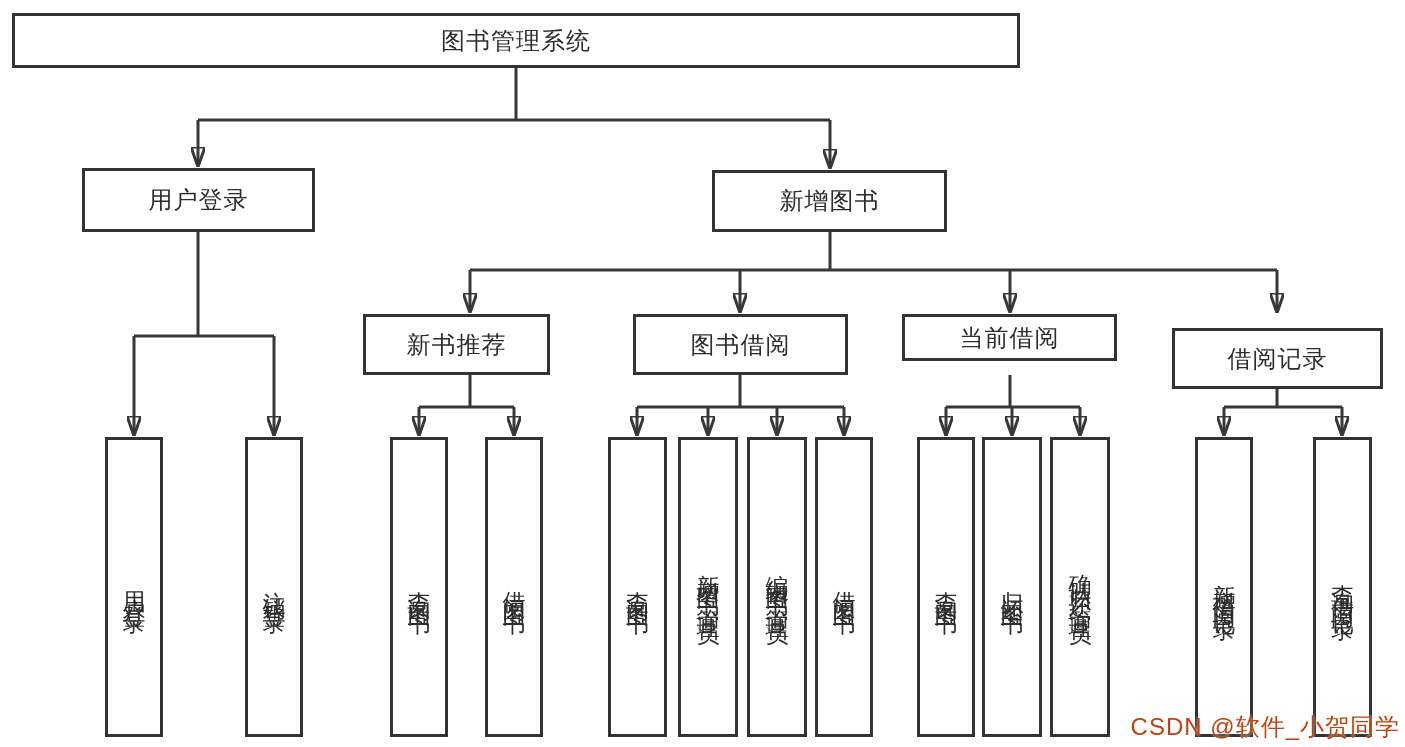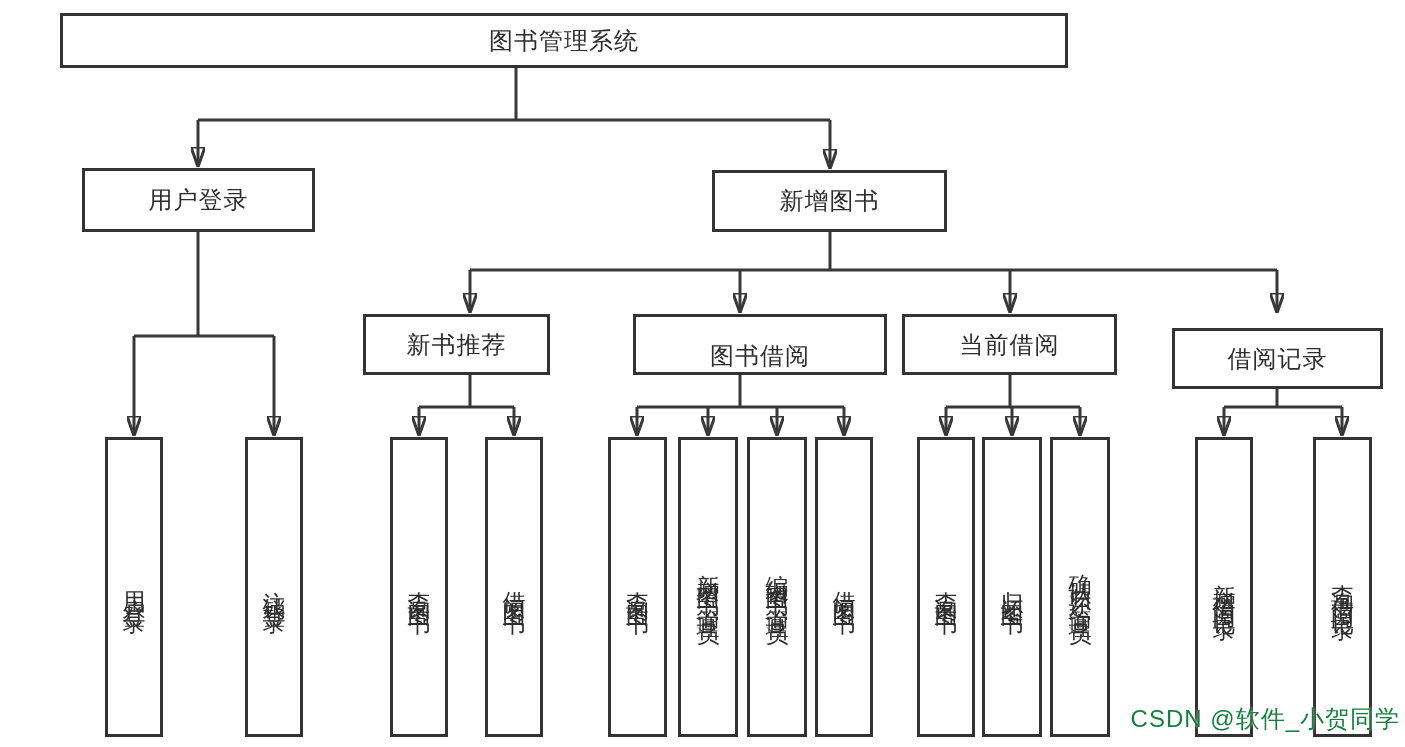--- a/index.html
+++ b/index.html
@@ -45,23 +45,23 @@
   .vbox {
     writing-mode: vertical-rl;
     text-orientation: mixed;
     font-size: 23px;
     letter-spacing: 7px;
     line-height: 1;
   }
   .watermark {
     position: absolute;
     right: 5px;
-    bottom: 12px;
+    bottom: 4px;
     font-size: 24px;
-    color: #15803d;
+    color: #c2410c;
     letter-spacing: 1px;
     z-index: 5;
     text-shadow: 0 0 3px rgba(255,255,255,0.9);
     white-space: nowrap;
   }
 </style>
 </head>
 <body>
 
 <div class="canvas">
@@ -96,38 +96,38 @@
     <line x1="708" y1="407" x2="708" y2="435" marker-end="url(#arrow)"></line>
     <line x1="777" y1="407" x2="777" y2="435" marker-end="url(#arrow)"></line>
     <line x1="844" y1="407" x2="844" y2="435" marker-end="url(#arrow)"></line>
     <line x1="946" y1="407" x2="946" y2="435" marker-end="url(#arrow)"></line>
     <line x1="1012" y1="407" x2="1012" y2="435" marker-end="url(#arrow)"></line>
     <line x1="1080" y1="407" x2="1080" y2="435" marker-end="url(#arrow)"></line>
     <line x1="1224" y1="407" x2="1224" y2="435" marker-end="url(#arrow)"></line>
     <line x1="1342" y1="407" x2="1342" y2="435" marker-end="url(#arrow)"></line>
   </svg>
 
-  <div class="box" style="left:12px; top:13px; width:1008px; height:55px;margin-left:48px;">
+  <div class="box" style="left:12px; top:13px; width:1008px; height:55px;">
     <span>图书管理系统</span>
   </div>
 
   <div class="box" style="left:82px; top:168px; width:233px; height:64px;">
     <span>用户登录</span>
   </div>
   <div class="box" style="left:712px; top:170px; width:235px; height:62px;">
     <span>新增图书</span>
   </div>
 
   <div class="box" style="left:363px; top:314px; width:187px; height:61px;">
     <span>新书推荐</span>
   </div>
-  <div class="box" style="left:633px; top:314px; width:254px; height:61px;align-items:flex-end;">
+  <div class="box" style="left:633px; top:314px; width:215px; height:61px;">
     <span>图书借阅</span>
   </div>
-  <div class="box" style="left:902px; top:314px; width:215px; height:61px;">
+  <div class="box" style="left:902px; top:314px; width:215px; height:47px;">
     <span>当前借阅</span>
   </div>
   <div class="box" style="left:1172px; top:328px; width:211px; height:61px;">
     <span>借阅记录</span>
   </div>
 
   <div class="box vbox" style="left:105px; top:437px; width:58px; height:300px;">
     <span>用户登录</span>
   </div>
   <div class="box vbox" style="left:245px; top:437px; width:58px; height:300px;">

